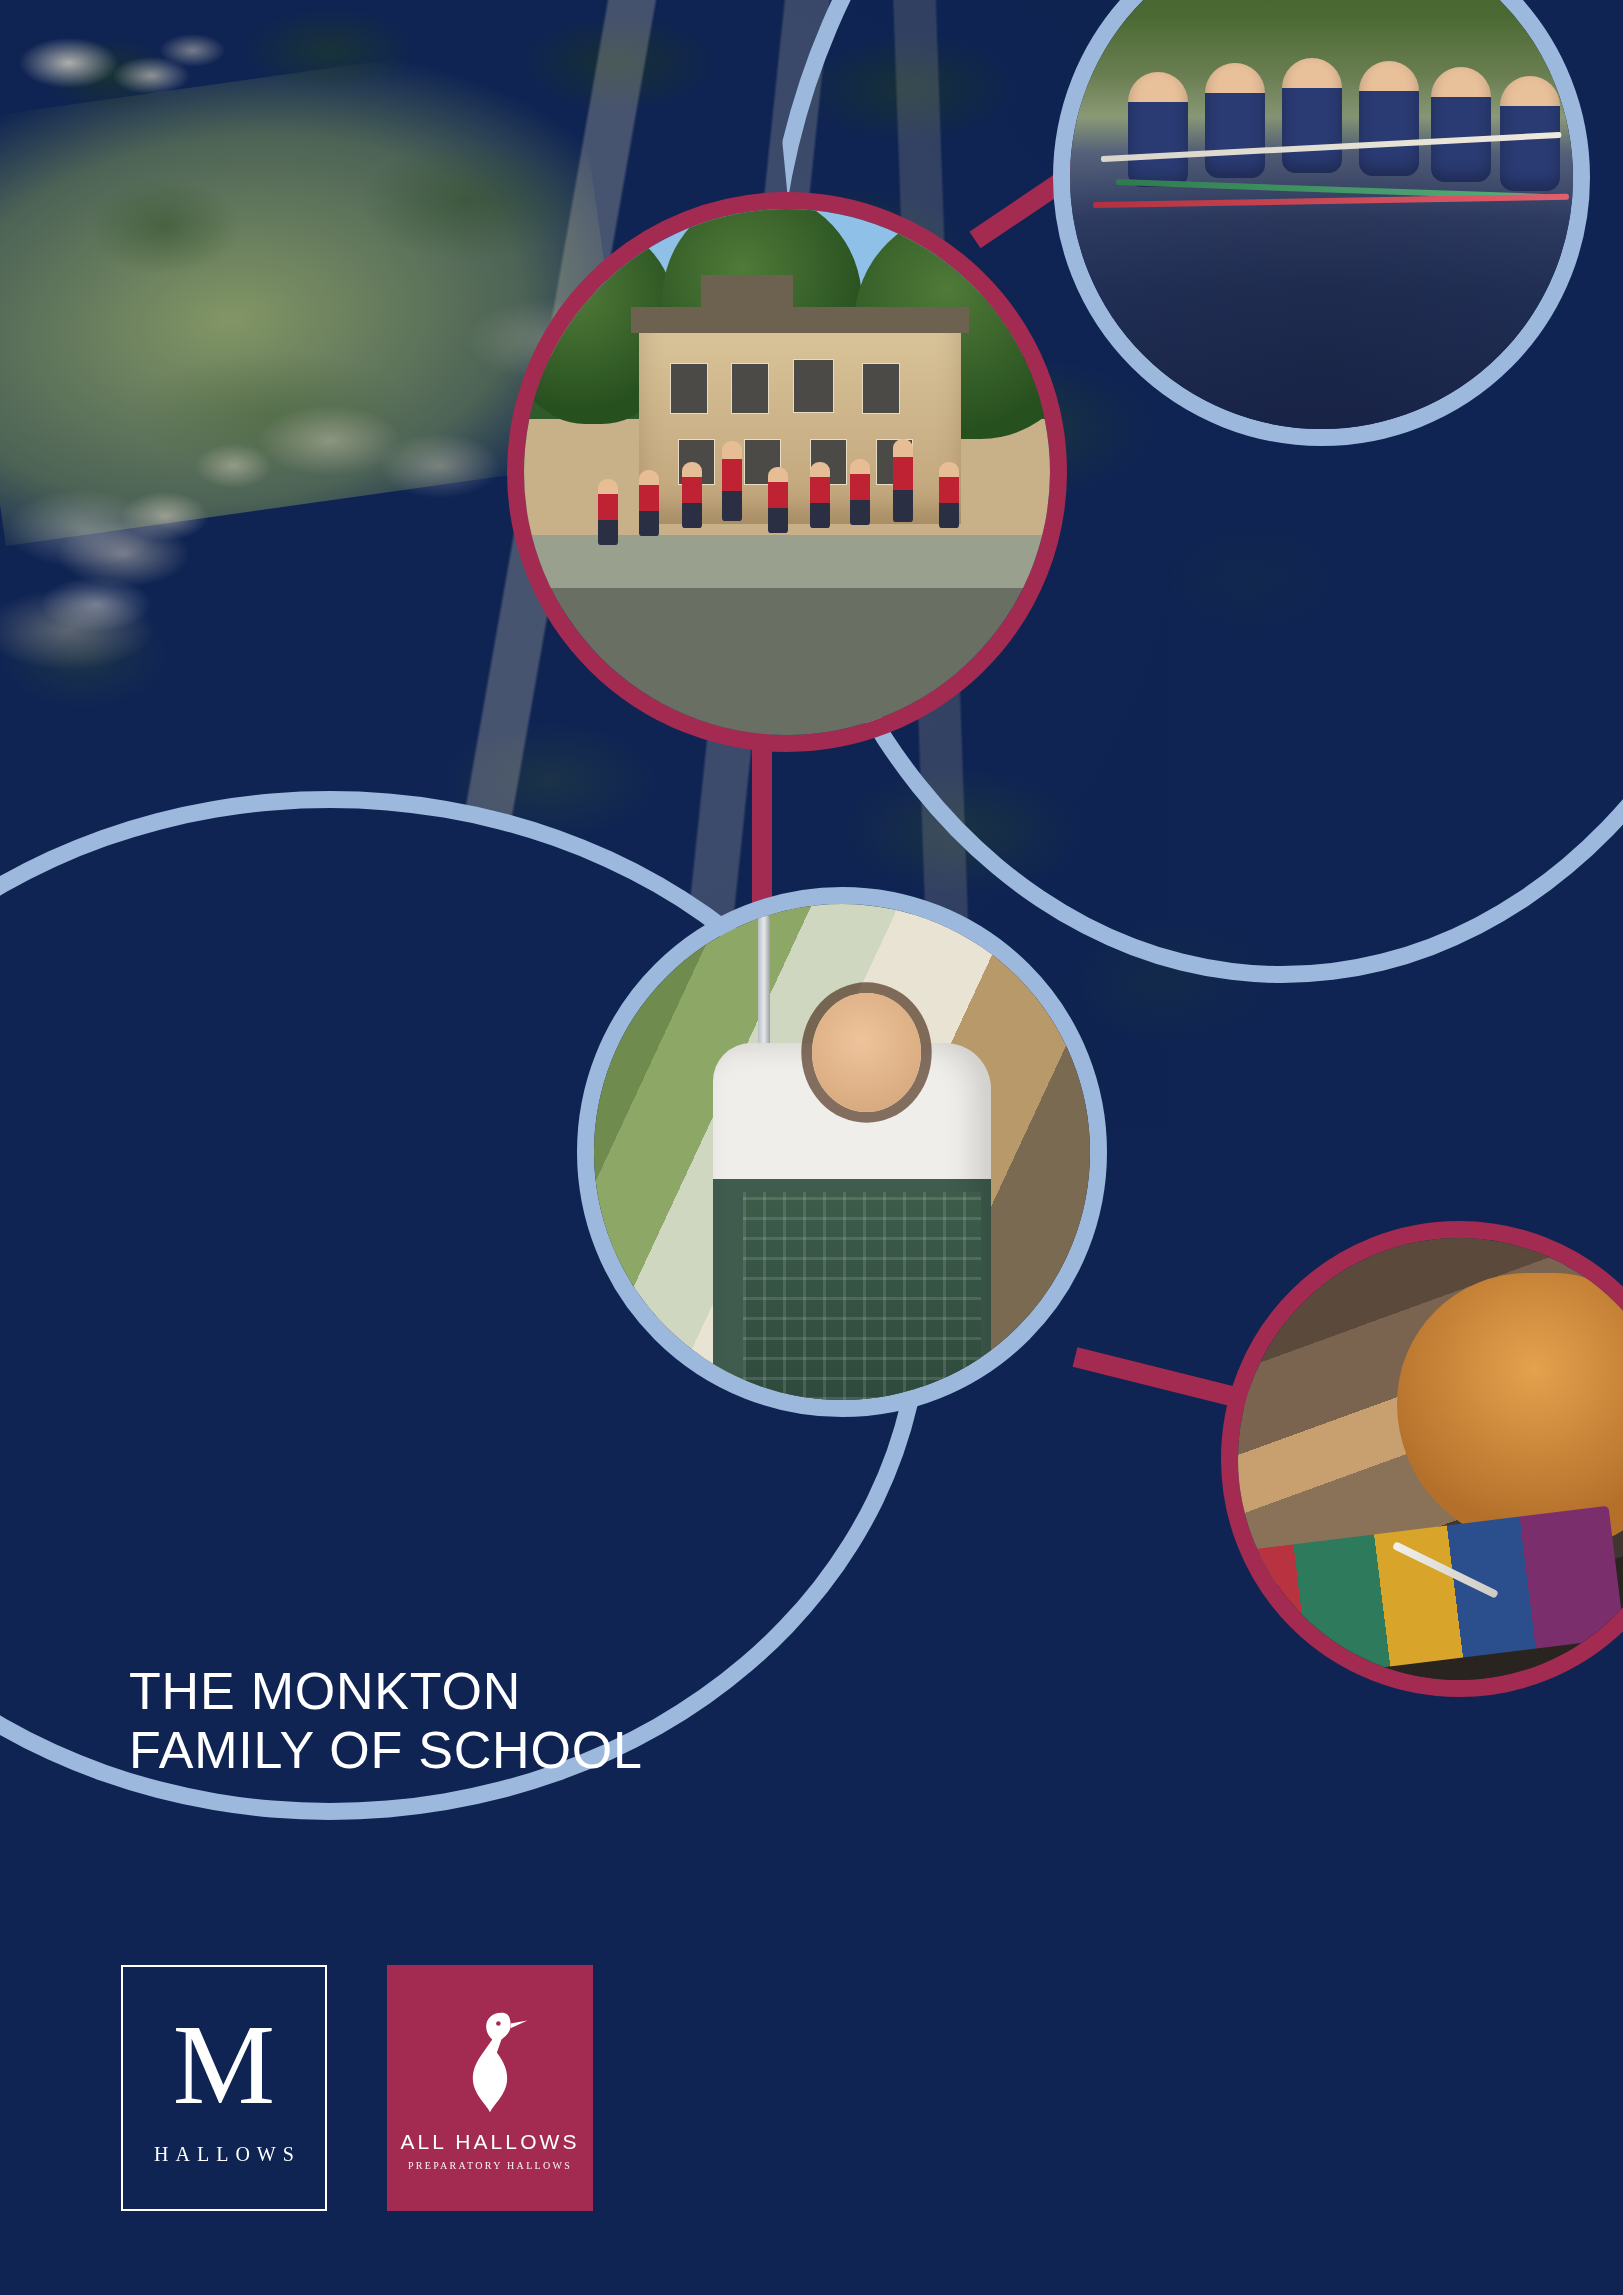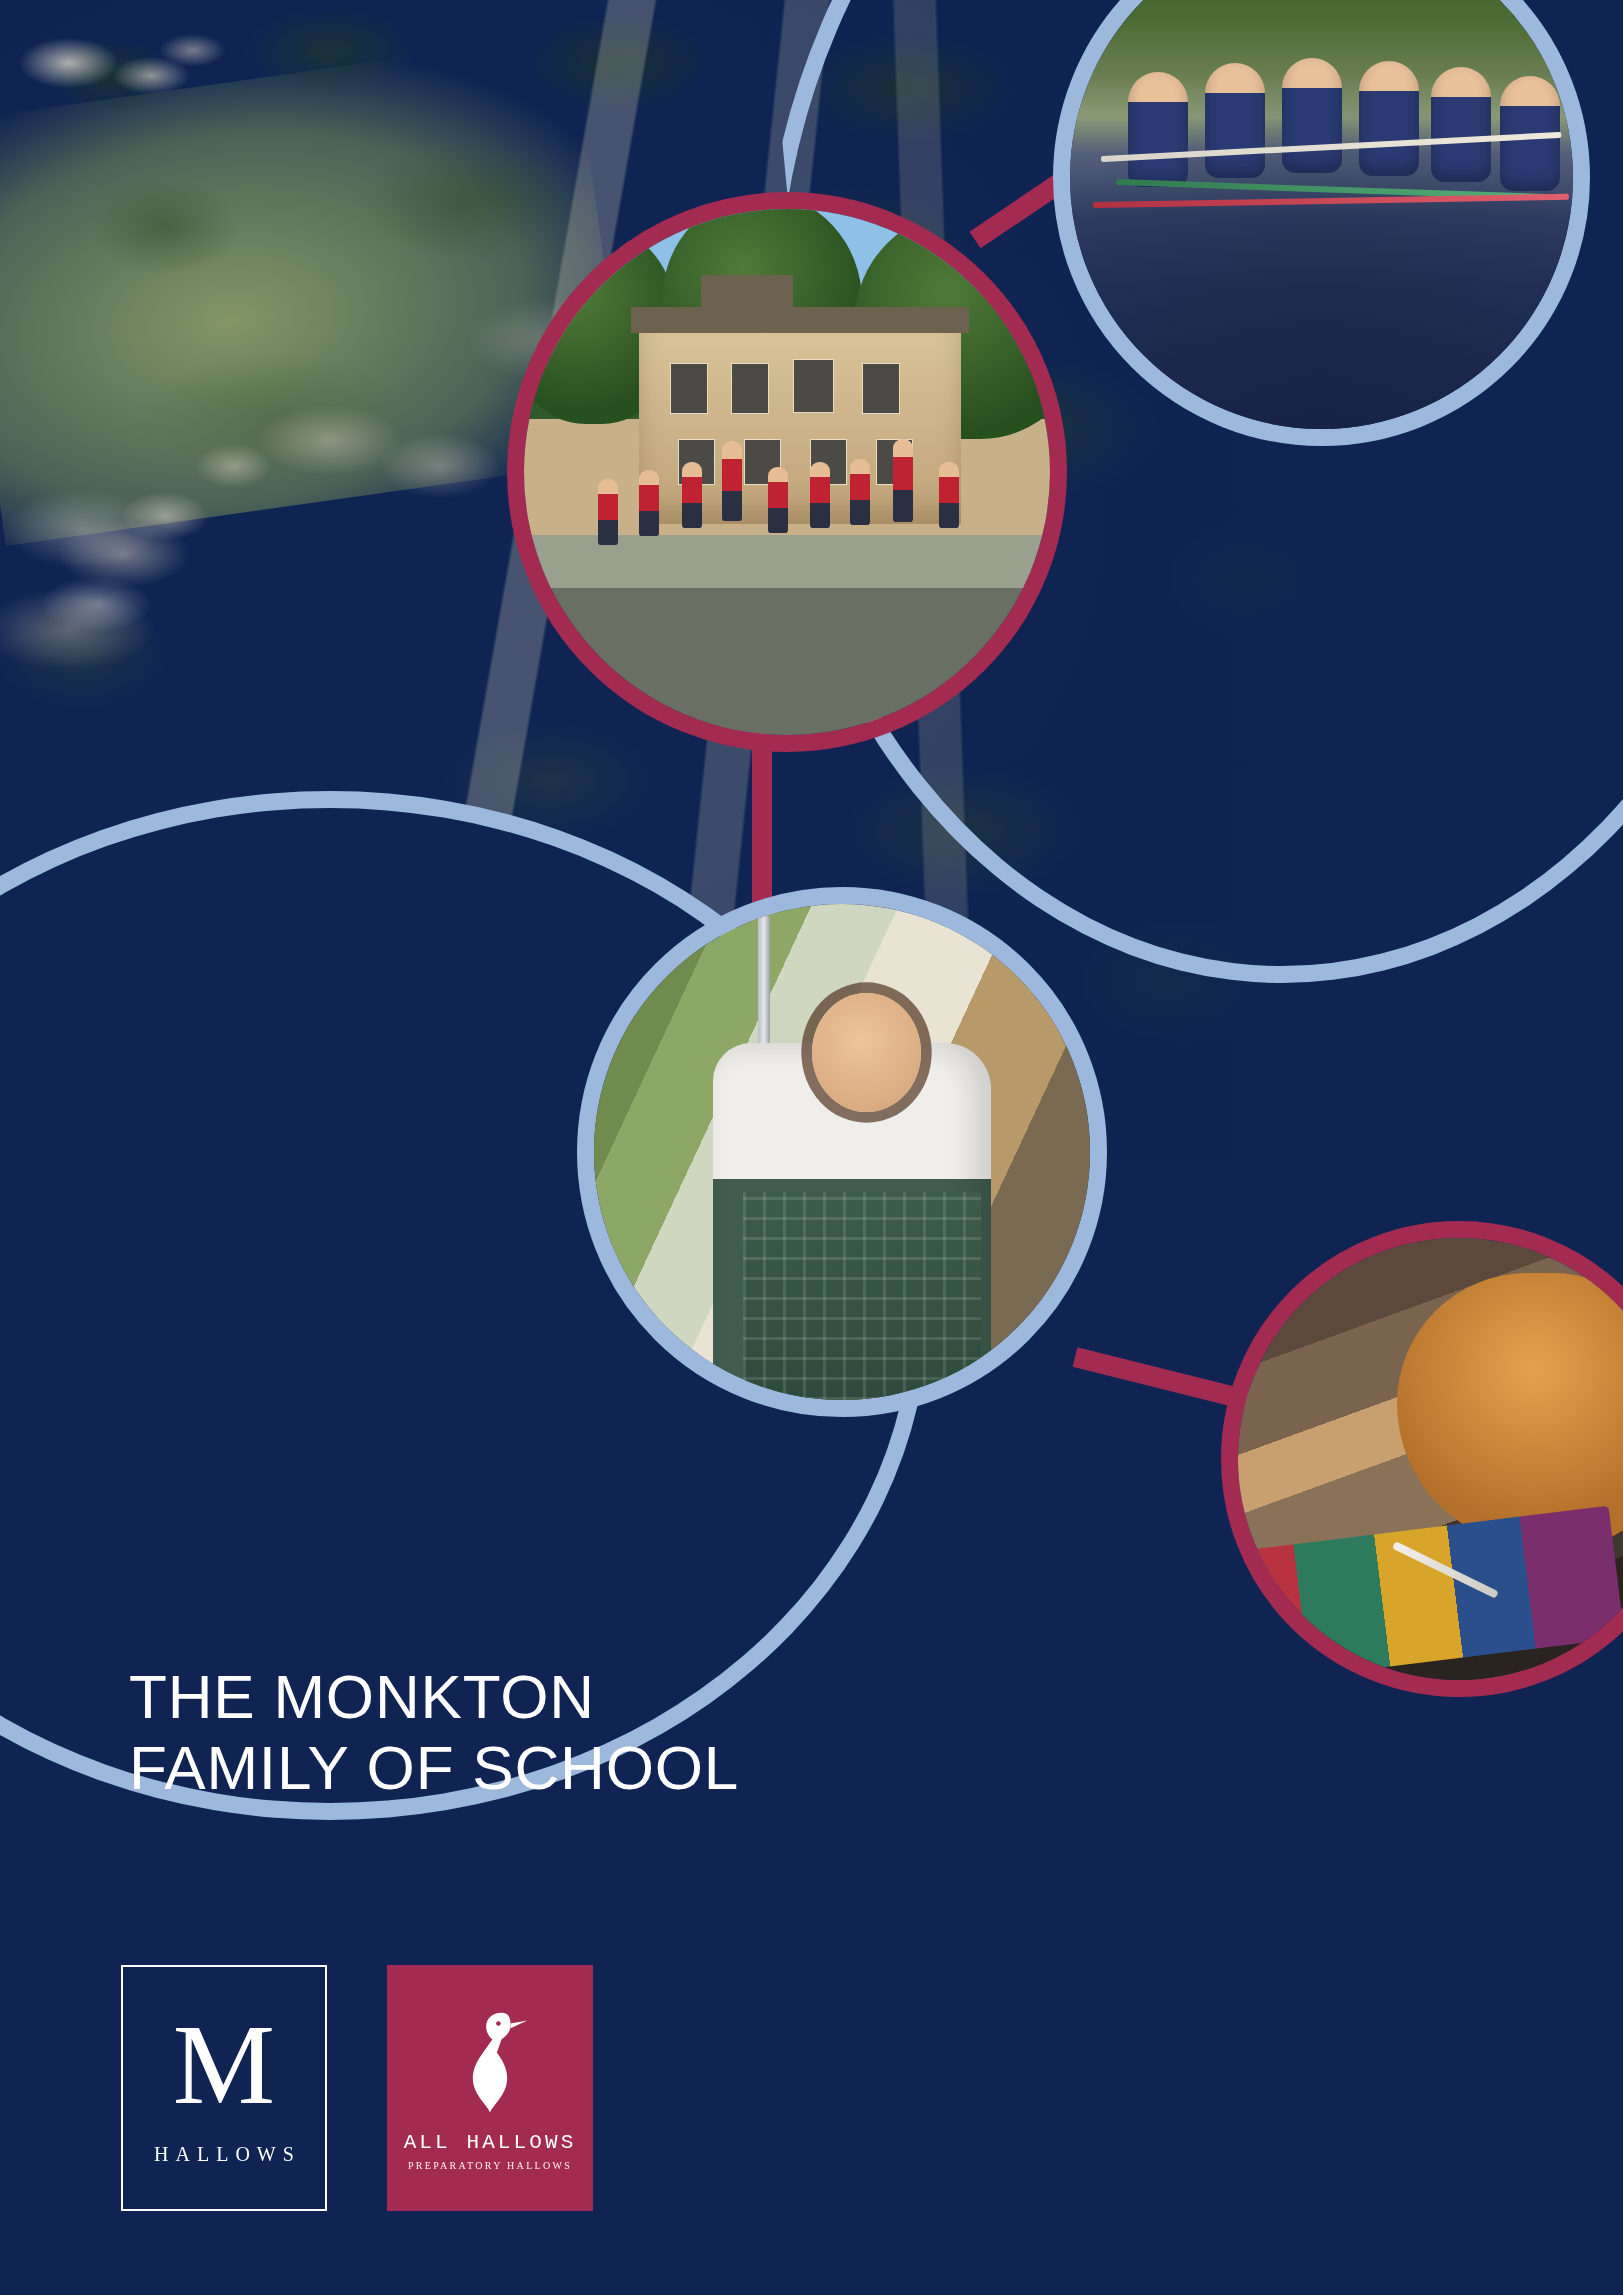--- a/index.html
+++ b/index.html
@@ -318,21 +318,21 @@
     transform: rotate(26deg);
     border-radius: 3.8px;
   }
 
   
   .title {
     position: absolute;
     left: 129px;
     top: 1662px;
     color: #ffffff;
-    font-size: 62px;
+    font-size: 52px;
     line-height: 1.14;
     letter-spacing: 0.8px;
     font-weight: 400;
     font-family: "Liberation Sans", sans-serif;
   }
   .title div { white-space: nowrap; }
 
   
   .logos {
     position: absolute;
@@ -375,21 +375,21 @@
     justify-content: center;
     color: #fff;
     position: relative;
   }
   .ah-bird {
     width: 84px;
     height: 115px;
     margin-bottom: 10.7px;
   }
   .logo-ah .name {
-    font-family: Liberation Mono, monospace;
+    font-family: Liberation Sans, sans-serif;
     font-size: 21px;
     letter-spacing: 3.1px;
   }
   .logo-ah .sub {
     font-family: "Liberation Serif", serif;
     font-size: 10px;
     letter-spacing: 2.3px;
     margin-top: 6.1px;
     opacity: 0.95;
   }

